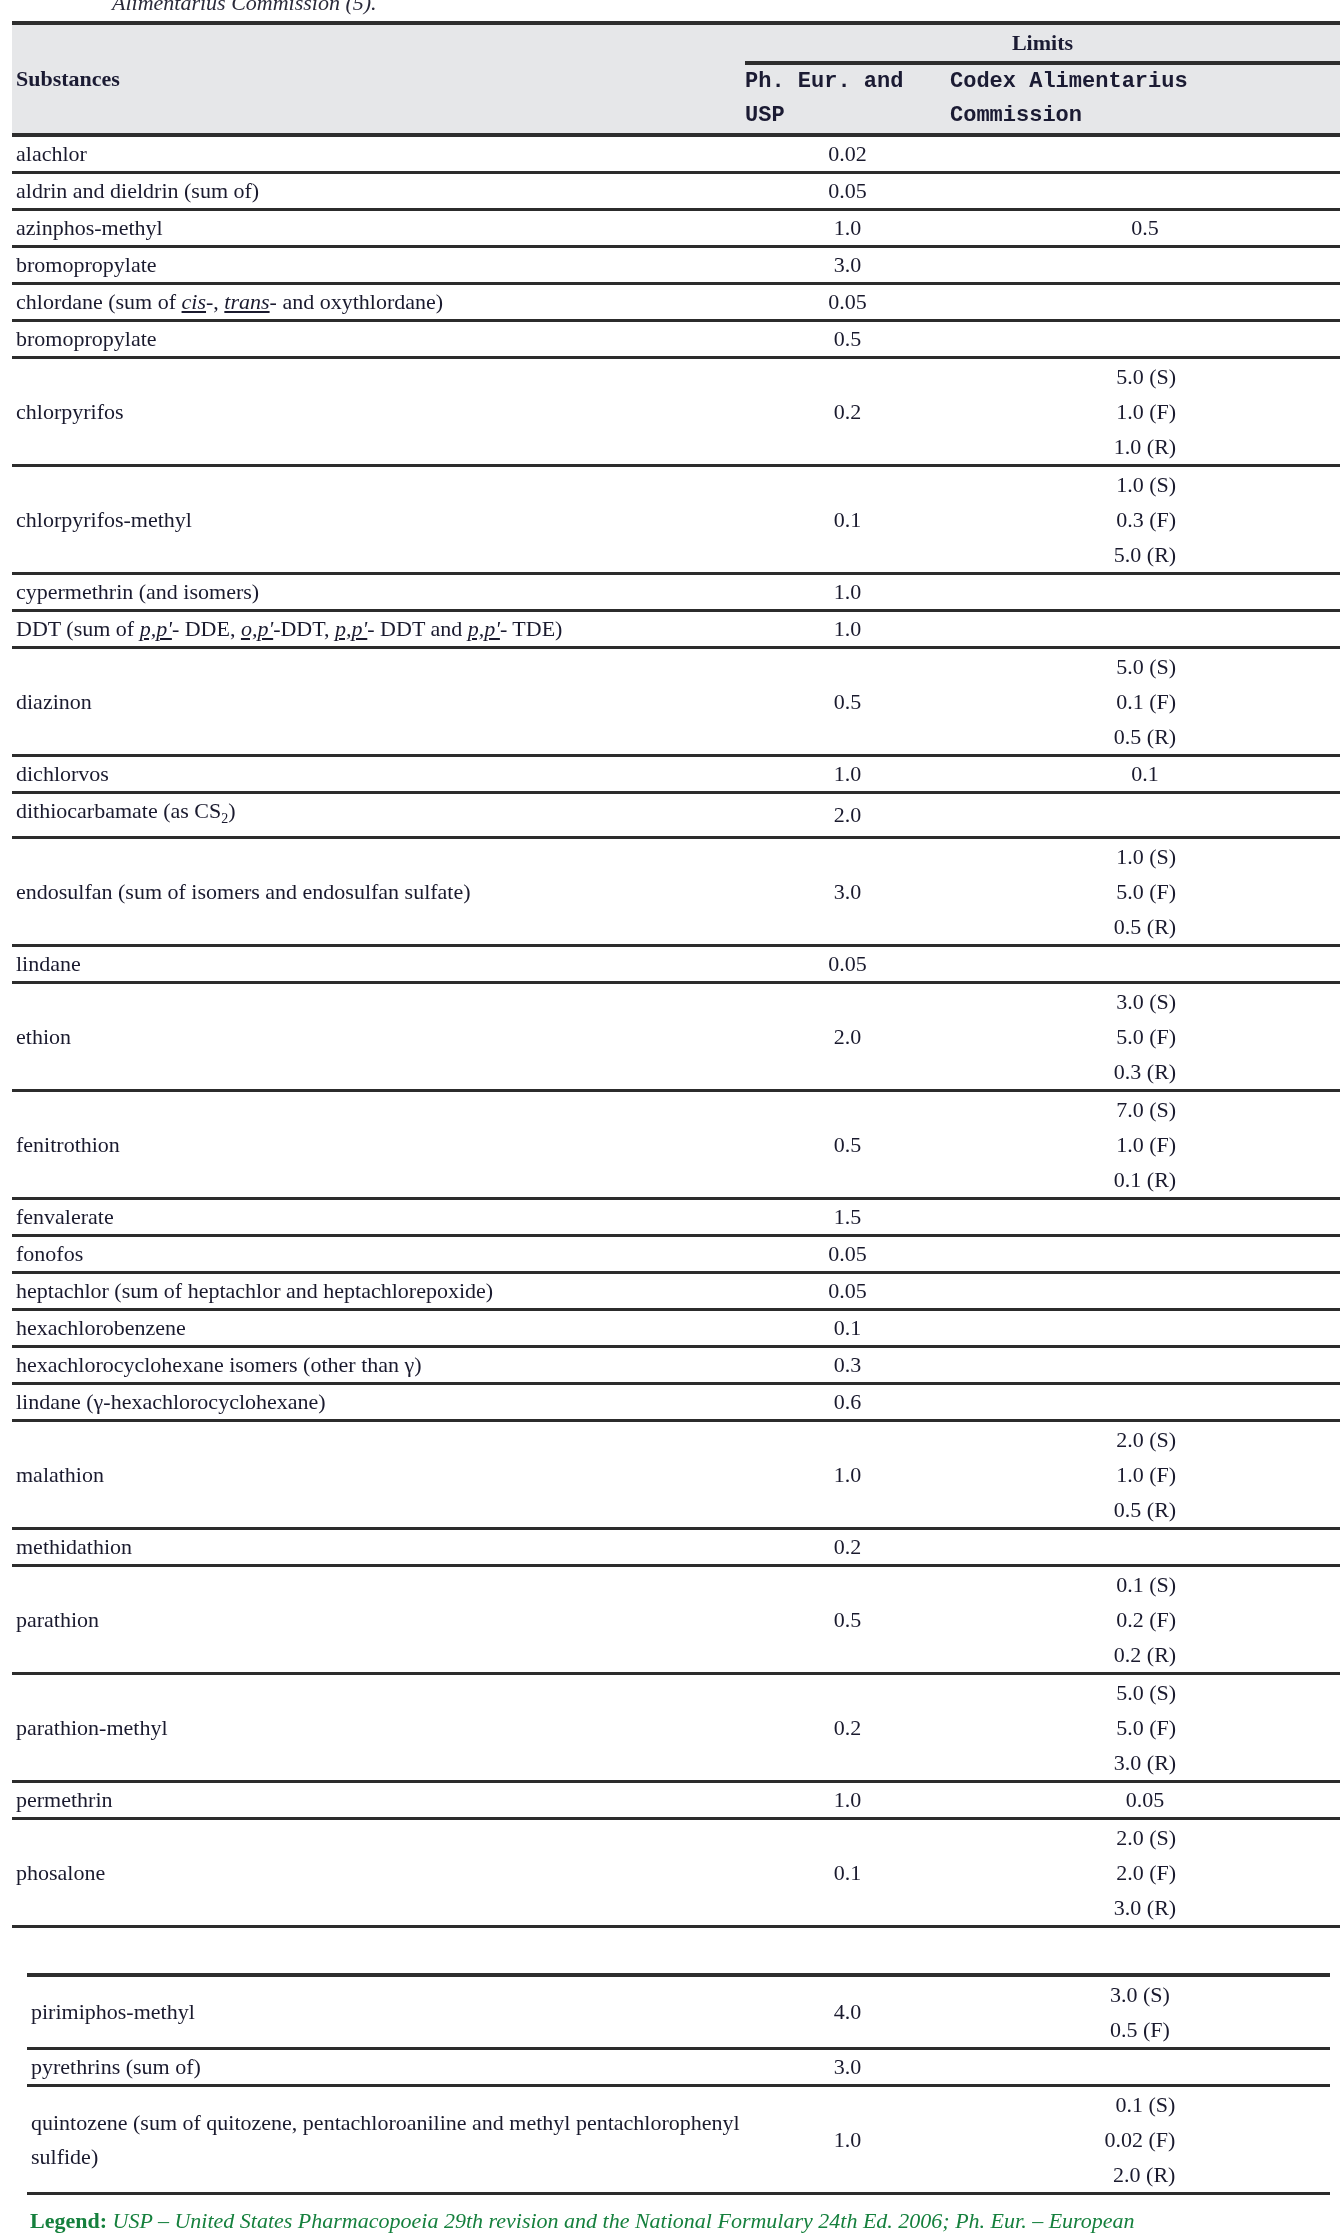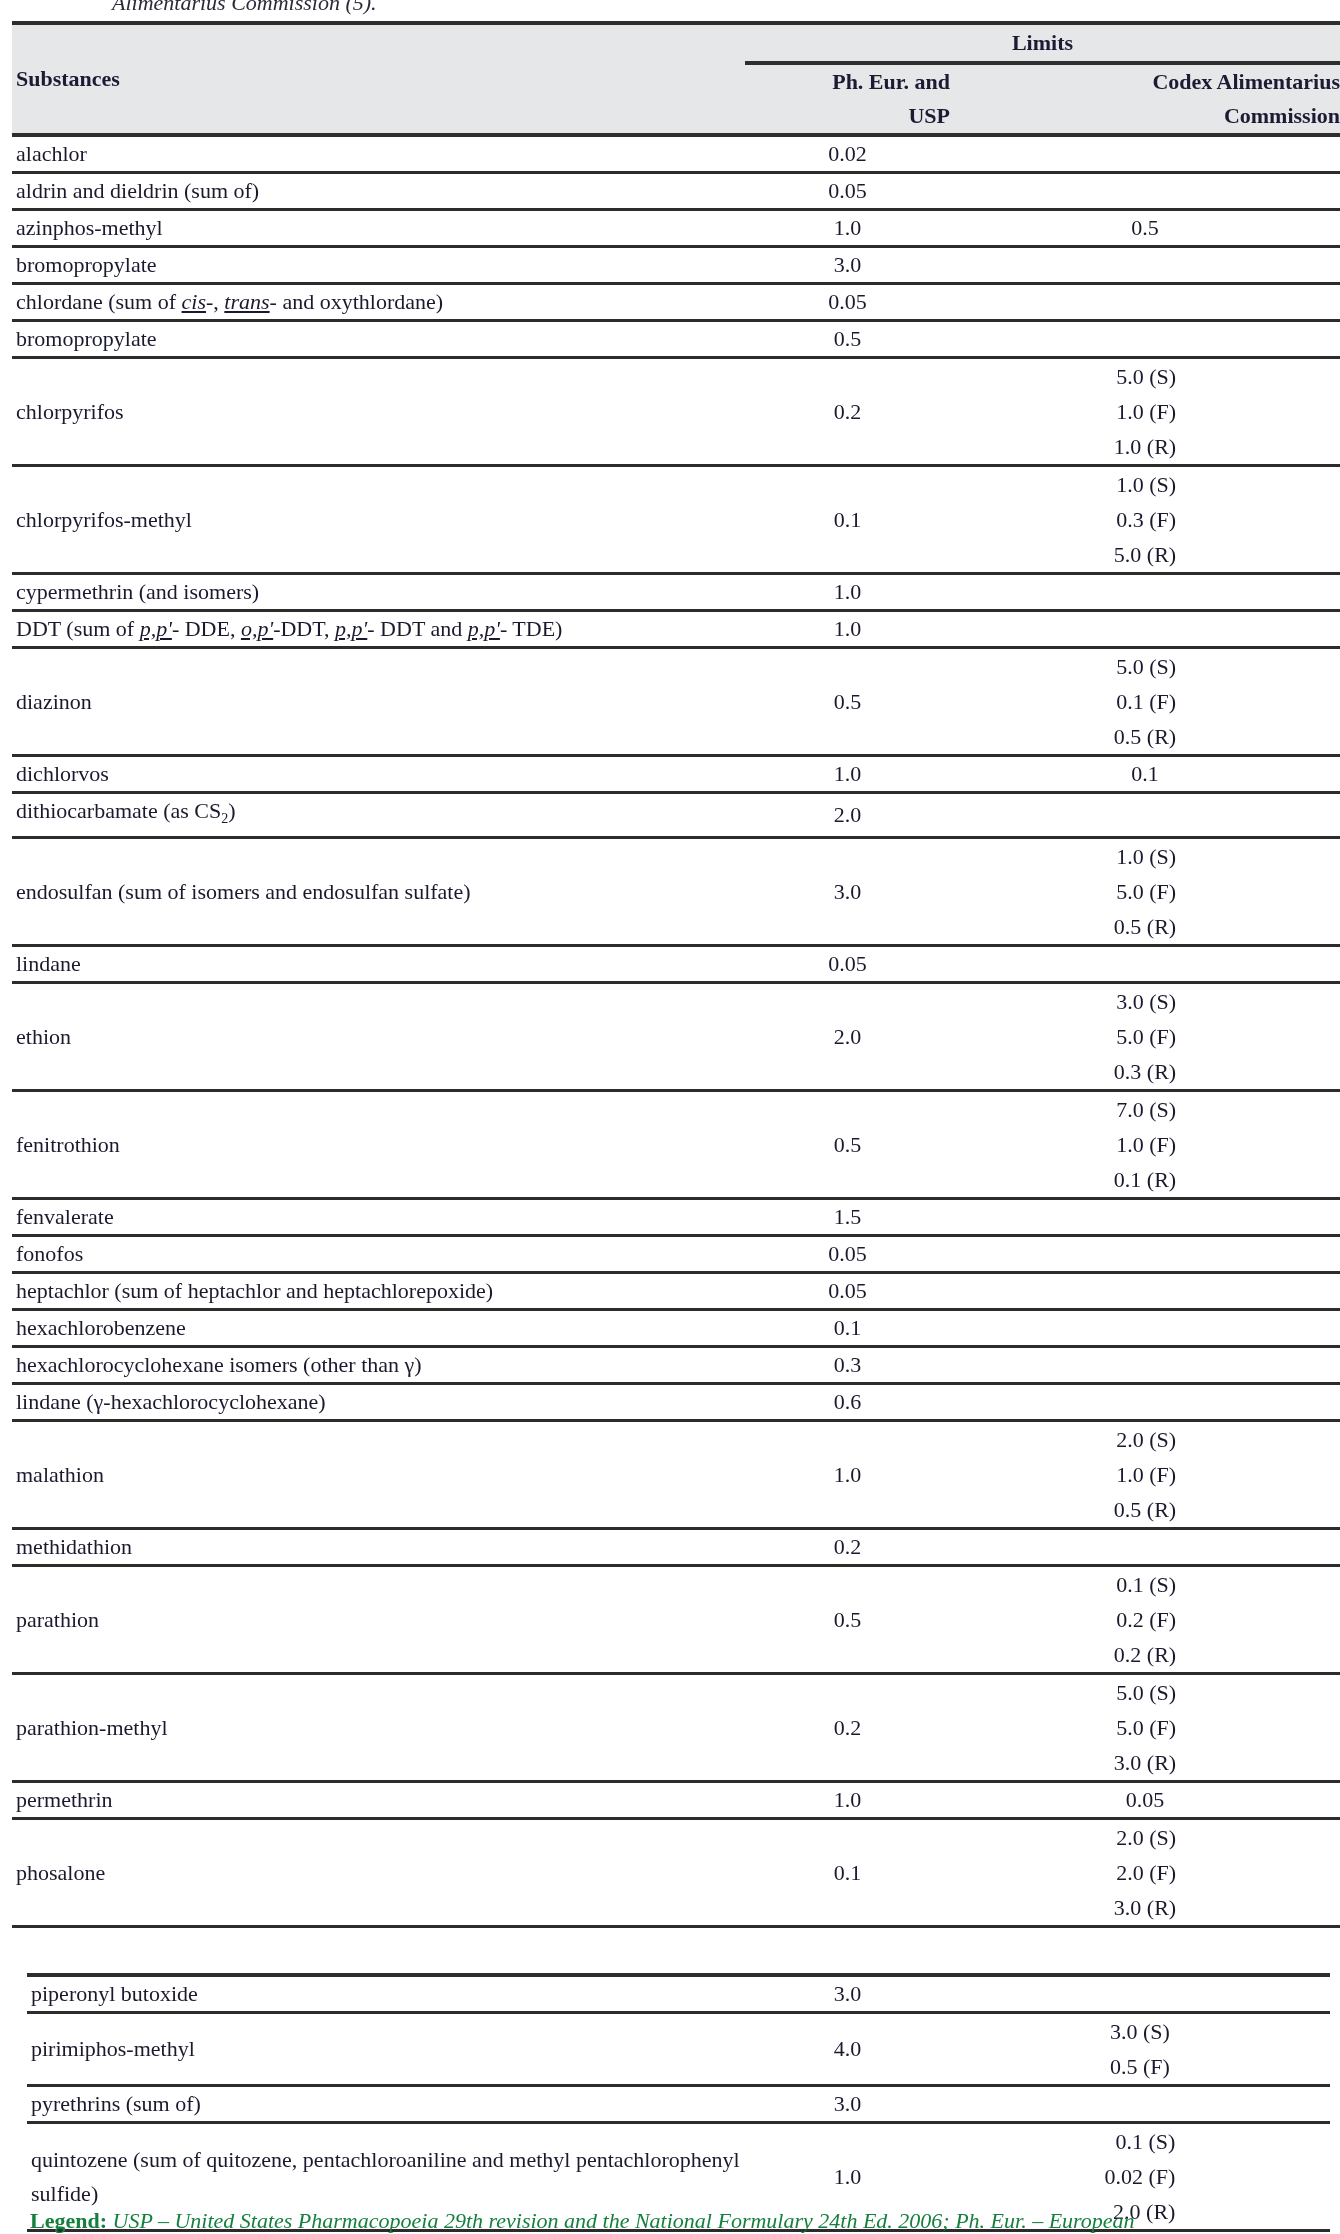--- a/index.html
+++ b/index.html
@@ -22,21 +22,21 @@
   .rule-top { border-top: 4px solid #2e2e2e; }
   .rule-bottom { border-bottom: 4px solid #2e2e2e; }
   tbody tr td { border-bottom: 3px solid #2c2c2c; }
   td.sub { text-align: left; padding-left: 4px; margin-top: 20px; }
   td.ph { text-align: center; }
   td.codex { text-align: center; }
   .codex-lines { display: inline-block; text-align: right; line-height: 35px; }
   .codex-lines span { display: block; }
   .hdr-sub { text-align: left; padding-left: 4px; vertical-align: middle; }
   .hdr-limits { text-align: center; border-bottom: 4px solid #2e2e2e; line-height: 36px; }
-  .hdr-col { text-align: right; line-height: 34px; }
+  .hdr-col { text-align: left; line-height: 34px; font-family: Liberation Mono, monospace; }
   .legend {
     position: absolute; left: 30px; top: 2208px; font-size: 22px; font-style: italic; white-space: nowrap;
     color: #15803d;
   }
   .legend b { font-style: normal; }
   i { font-style: italic; text-decoration: underline; }
   sub { font-size: 14px; }
 </style>
 </head>
 <body>
@@ -213,25 +213,20 @@
 </table>
 
 <table class="t2">
   <colgroup>
     <col style="width:718px">
     <col style="width:205px">
     <col style="width:380px">
   </colgroup>
   <tbody id="t2-body" style="border-top:4px solid #2e2e2e">
       <tr>
-        <td class="sub">piperonyl butoxide</td>
-        <td class="ph">3.0</td>
-        <td class="codex"></td>
-      </tr>
-      <tr>
         <td class="sub">pirimiphos-methyl</td>
         <td class="ph">4.0</td>
         <td class="codex"><div class="codex-lines"><span>3.0 (S)</span><span>0.5 (F)</span></div></td>
       </tr>
       <tr>
         <td class="sub">pyrethrins (sum of)</td>
         <td class="ph">3.0</td>
         <td class="codex"></td>
       </tr>
       <tr>

